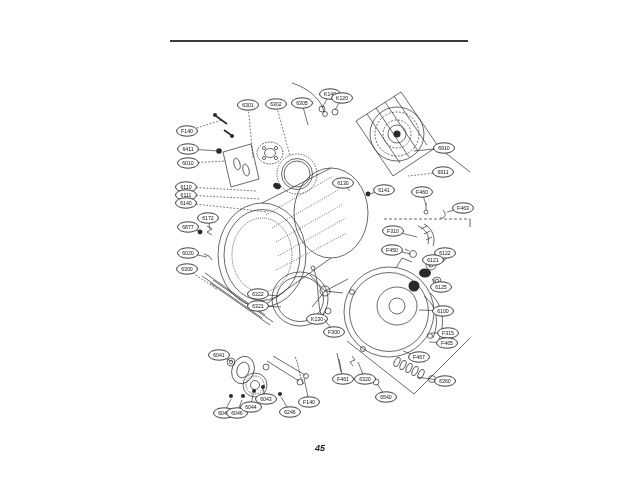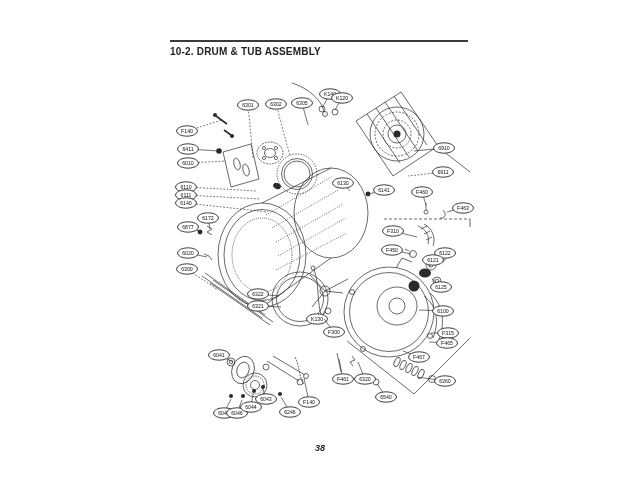--- a/index.html
+++ b/index.html
@@ -16,21 +16,20 @@
   .fillp{fill:#2a2a2a;stroke:none;}
   .leader{stroke:#2a2a2a;stroke-width:.65;fill:none;}
   .bubble{fill:#ffffff;stroke:#2a2a2a;stroke-width:.9;}
   .bubble-label{font:5.2px "Liberation Sans",sans-serif;text-anchor:middle;fill:#111;}
 </style>
 </head>
 <body>
 
 <div class="sheet">
   <div class="top-rule"></div>
-  <div class="section-title">10-2. DRUM &amp; TUB ASSEMBLY</div>
 
   <svg width="640" height="480" viewBox="0 0 640 480">
 
     <g>
 
       <g>
         <line class="art-thick" x1="216" y1="116" x2="227" y2="124"></line>
         <circle class="fillp" cx="215" cy="115" r="2"></circle>
         <line class="art-thick" x1="224" y1="130" x2="231" y2="135"></line>
         <circle class="fillp" cx="232" cy="136" r="2"></circle>
@@ -435,14 +434,14 @@
           <text x="290" y="413.8" class="bubble-label">6246</text>
         </g>
         <g>
           <line x1="309" y1="402" x2="304" y2="378" class="leader"></line>
           <ellipse cx="309" cy="402" rx="10.5" ry="5.2" class="bubble"></ellipse>
           <text x="309" y="403.8" class="bubble-label">F140</text>
         </g>
       </g>
   </svg>
 
-  <div class="page-number">38</div>
+  <div class="page-number">45</div>
 </div>
 
 </body></html>

